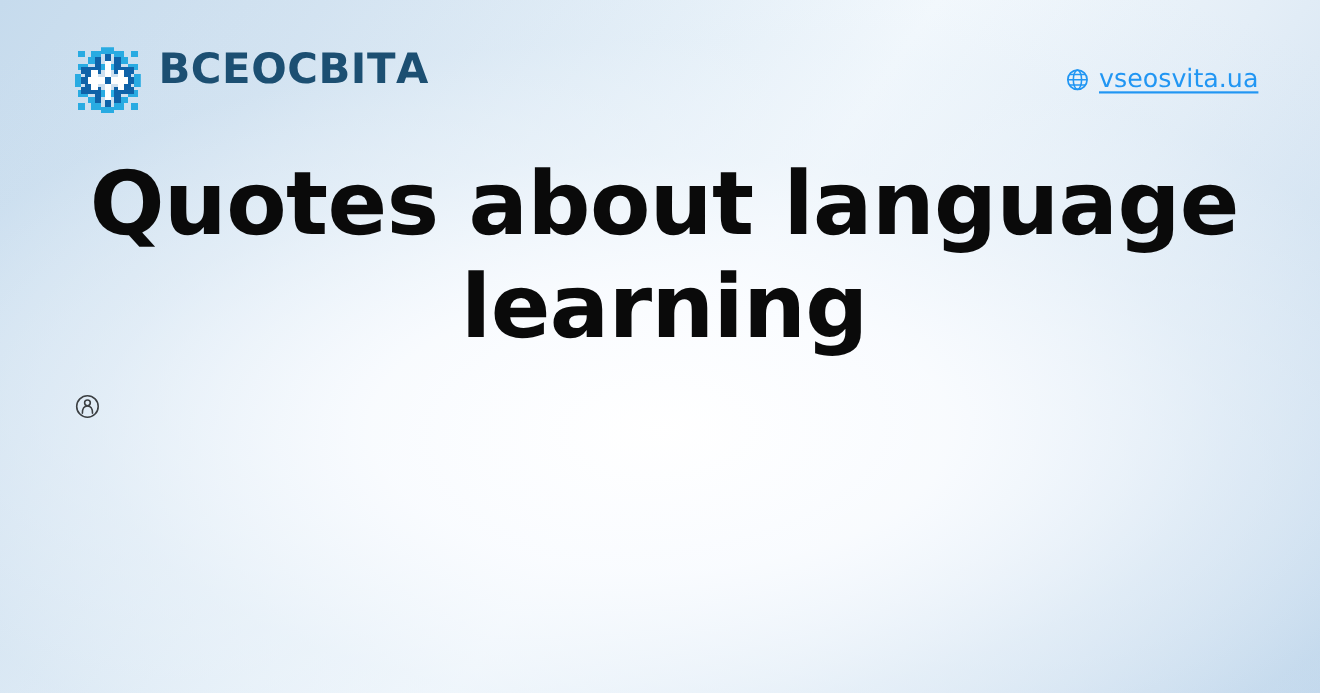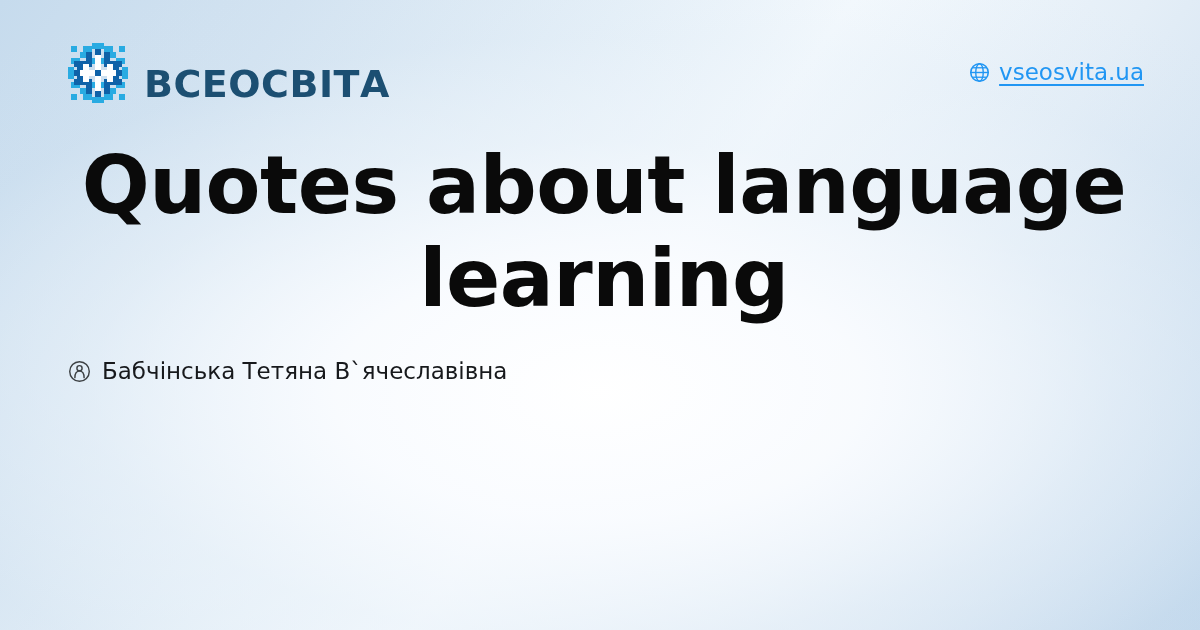--- a/index.html
+++ b/index.html
@@ -44,21 +44,21 @@
     left: 68px;
     right: 56px;
     height: 66px;
     display: flex;
     align-items: center;
     justify-content: space-between;
   }
 
   .brand {
     display: flex;
-    align-items: flex-end;
+    align-items: flex-start;
     gap: 16px;
   }
 
   .brand-mark {
     width: 60px;
     height: 60px;
     flex: 0 0 60px;
     display: block;
   }
 
@@ -224,17 +224,16 @@
 
   <div class="main">
     <h1 class="page-title">Quotes about language learning</h1>
 
     <div class="author-row">
       <svg class="author-icon" viewBox="0 0 24 24" aria-hidden="true">
         <circle cx="12" cy="12" r="10.2" fill="none" stroke="#3c4043" stroke-width="1.5"></circle>
         <circle cx="12" cy="8.6" r="2.7" fill="none" stroke="#3c4043" stroke-width="1.5"></circle>
         <path d="M7.2 18.4 C7.2 13.6 9.2 11.6 12 11.6 C14.8 11.6 16.8 13.6 16.8 18.4" fill="none" stroke="#3c4043" stroke-width="1.5" stroke-linecap="round"></path>
       </svg>
-      <span class="author-name">Бабчінська Тетяна В`ячеславівна</span>
     </div>
   </div>
 
 </div>
 
 </body></html>

